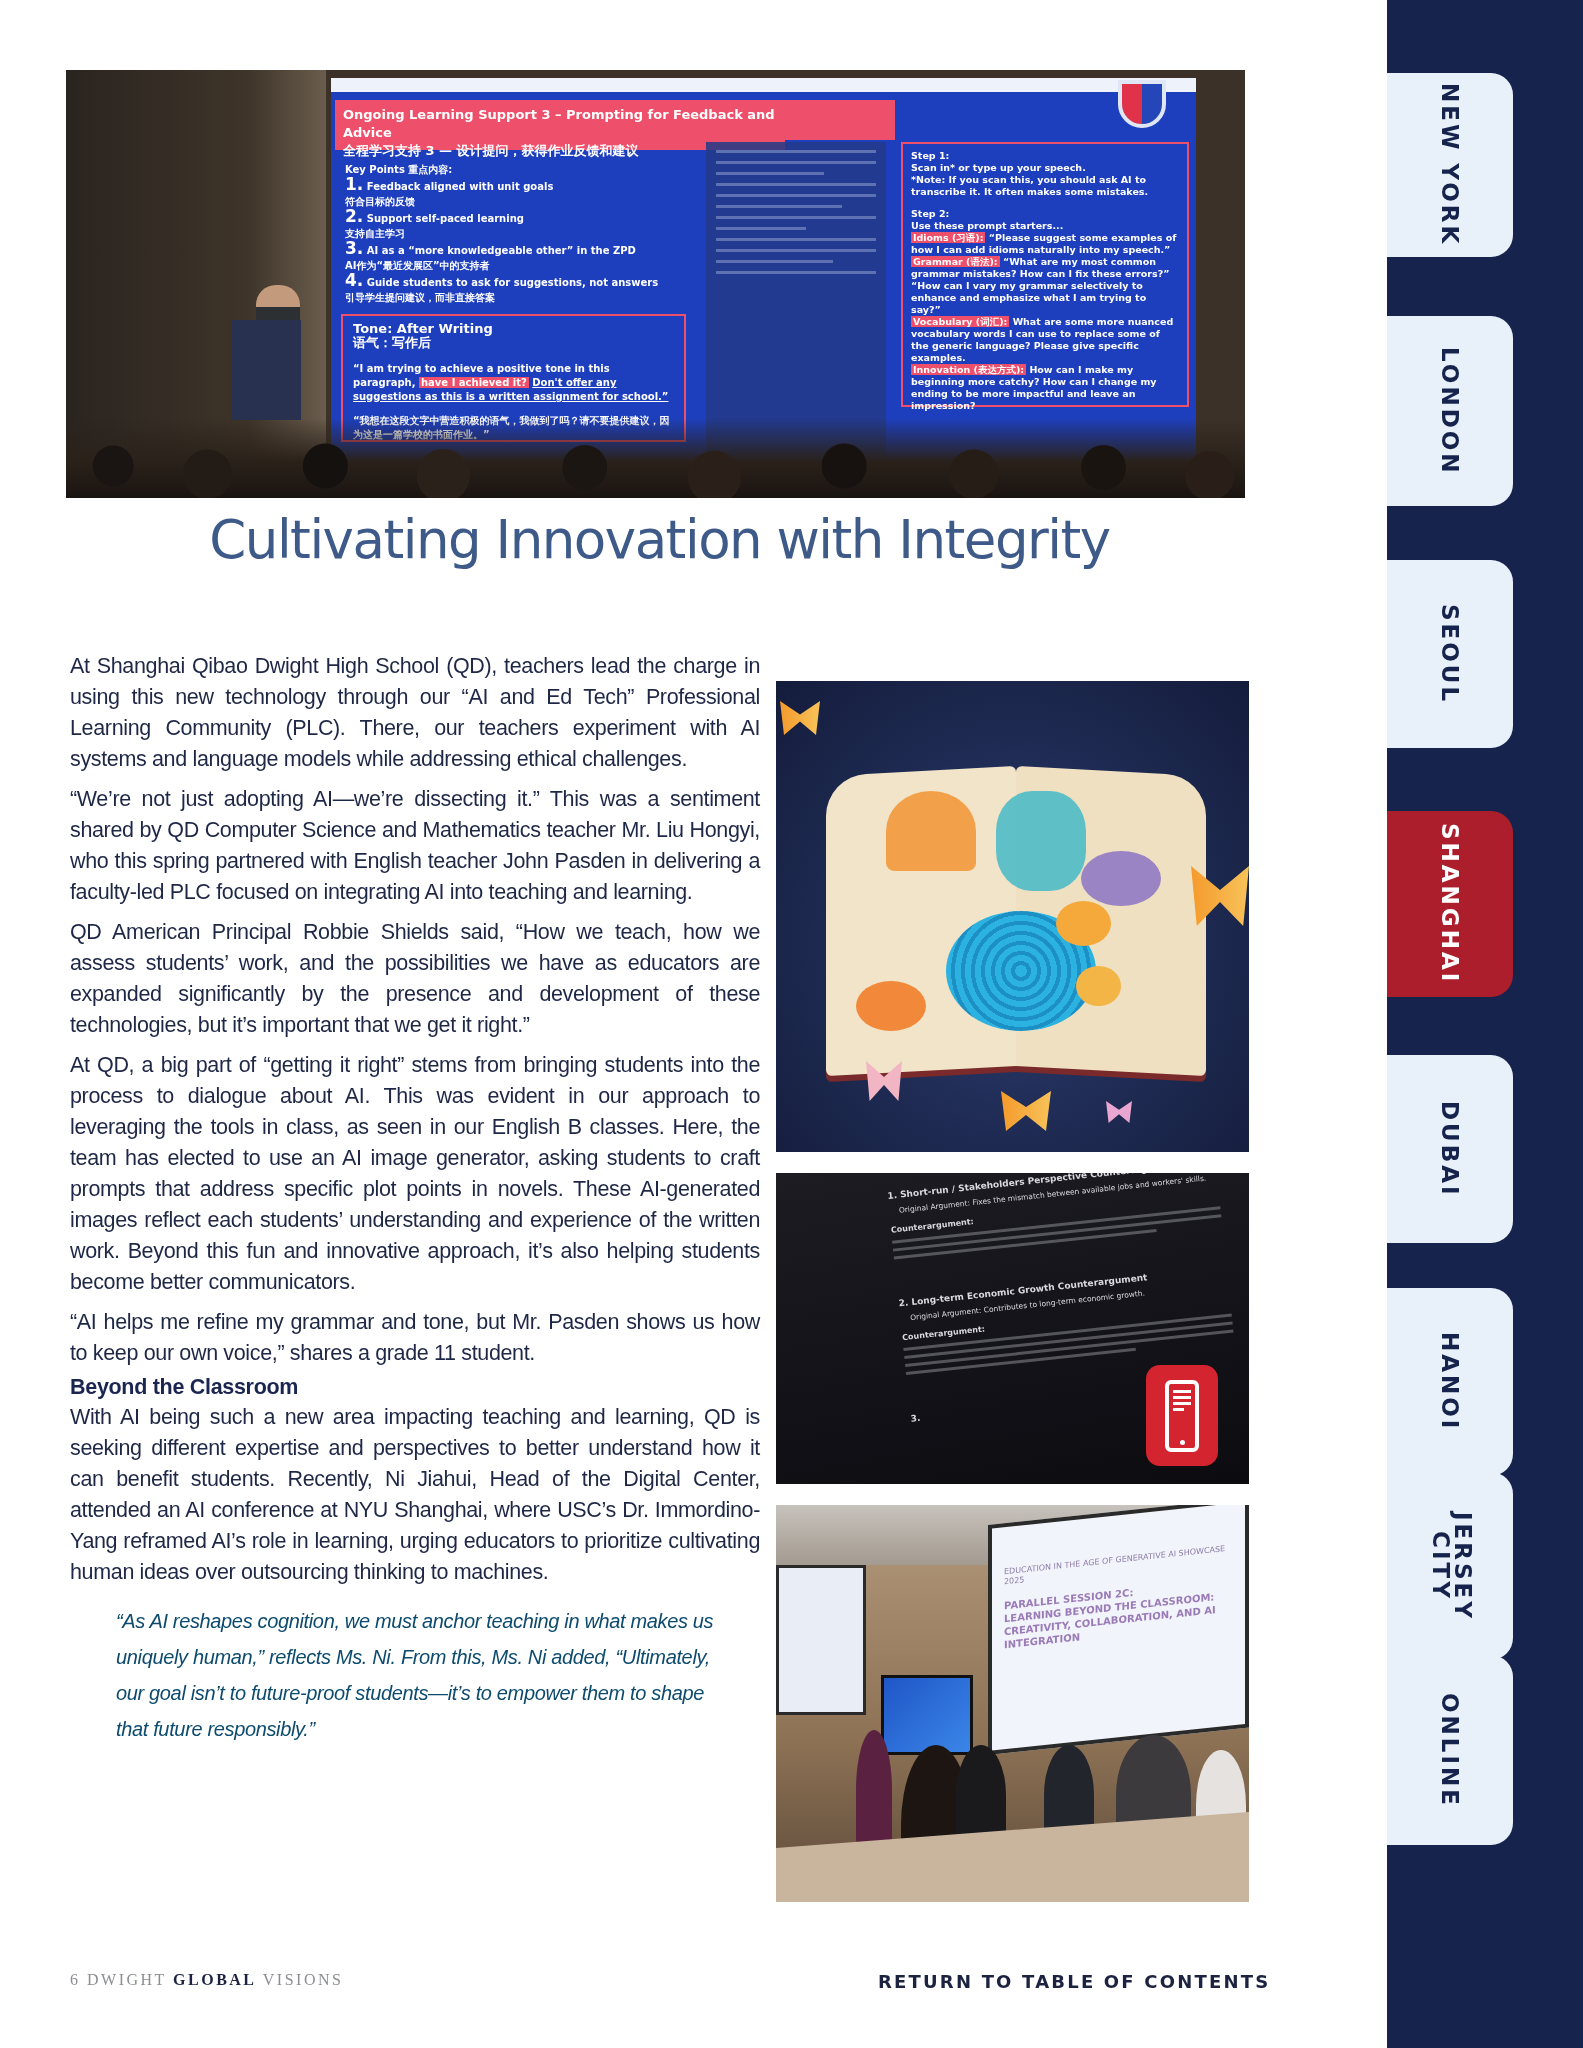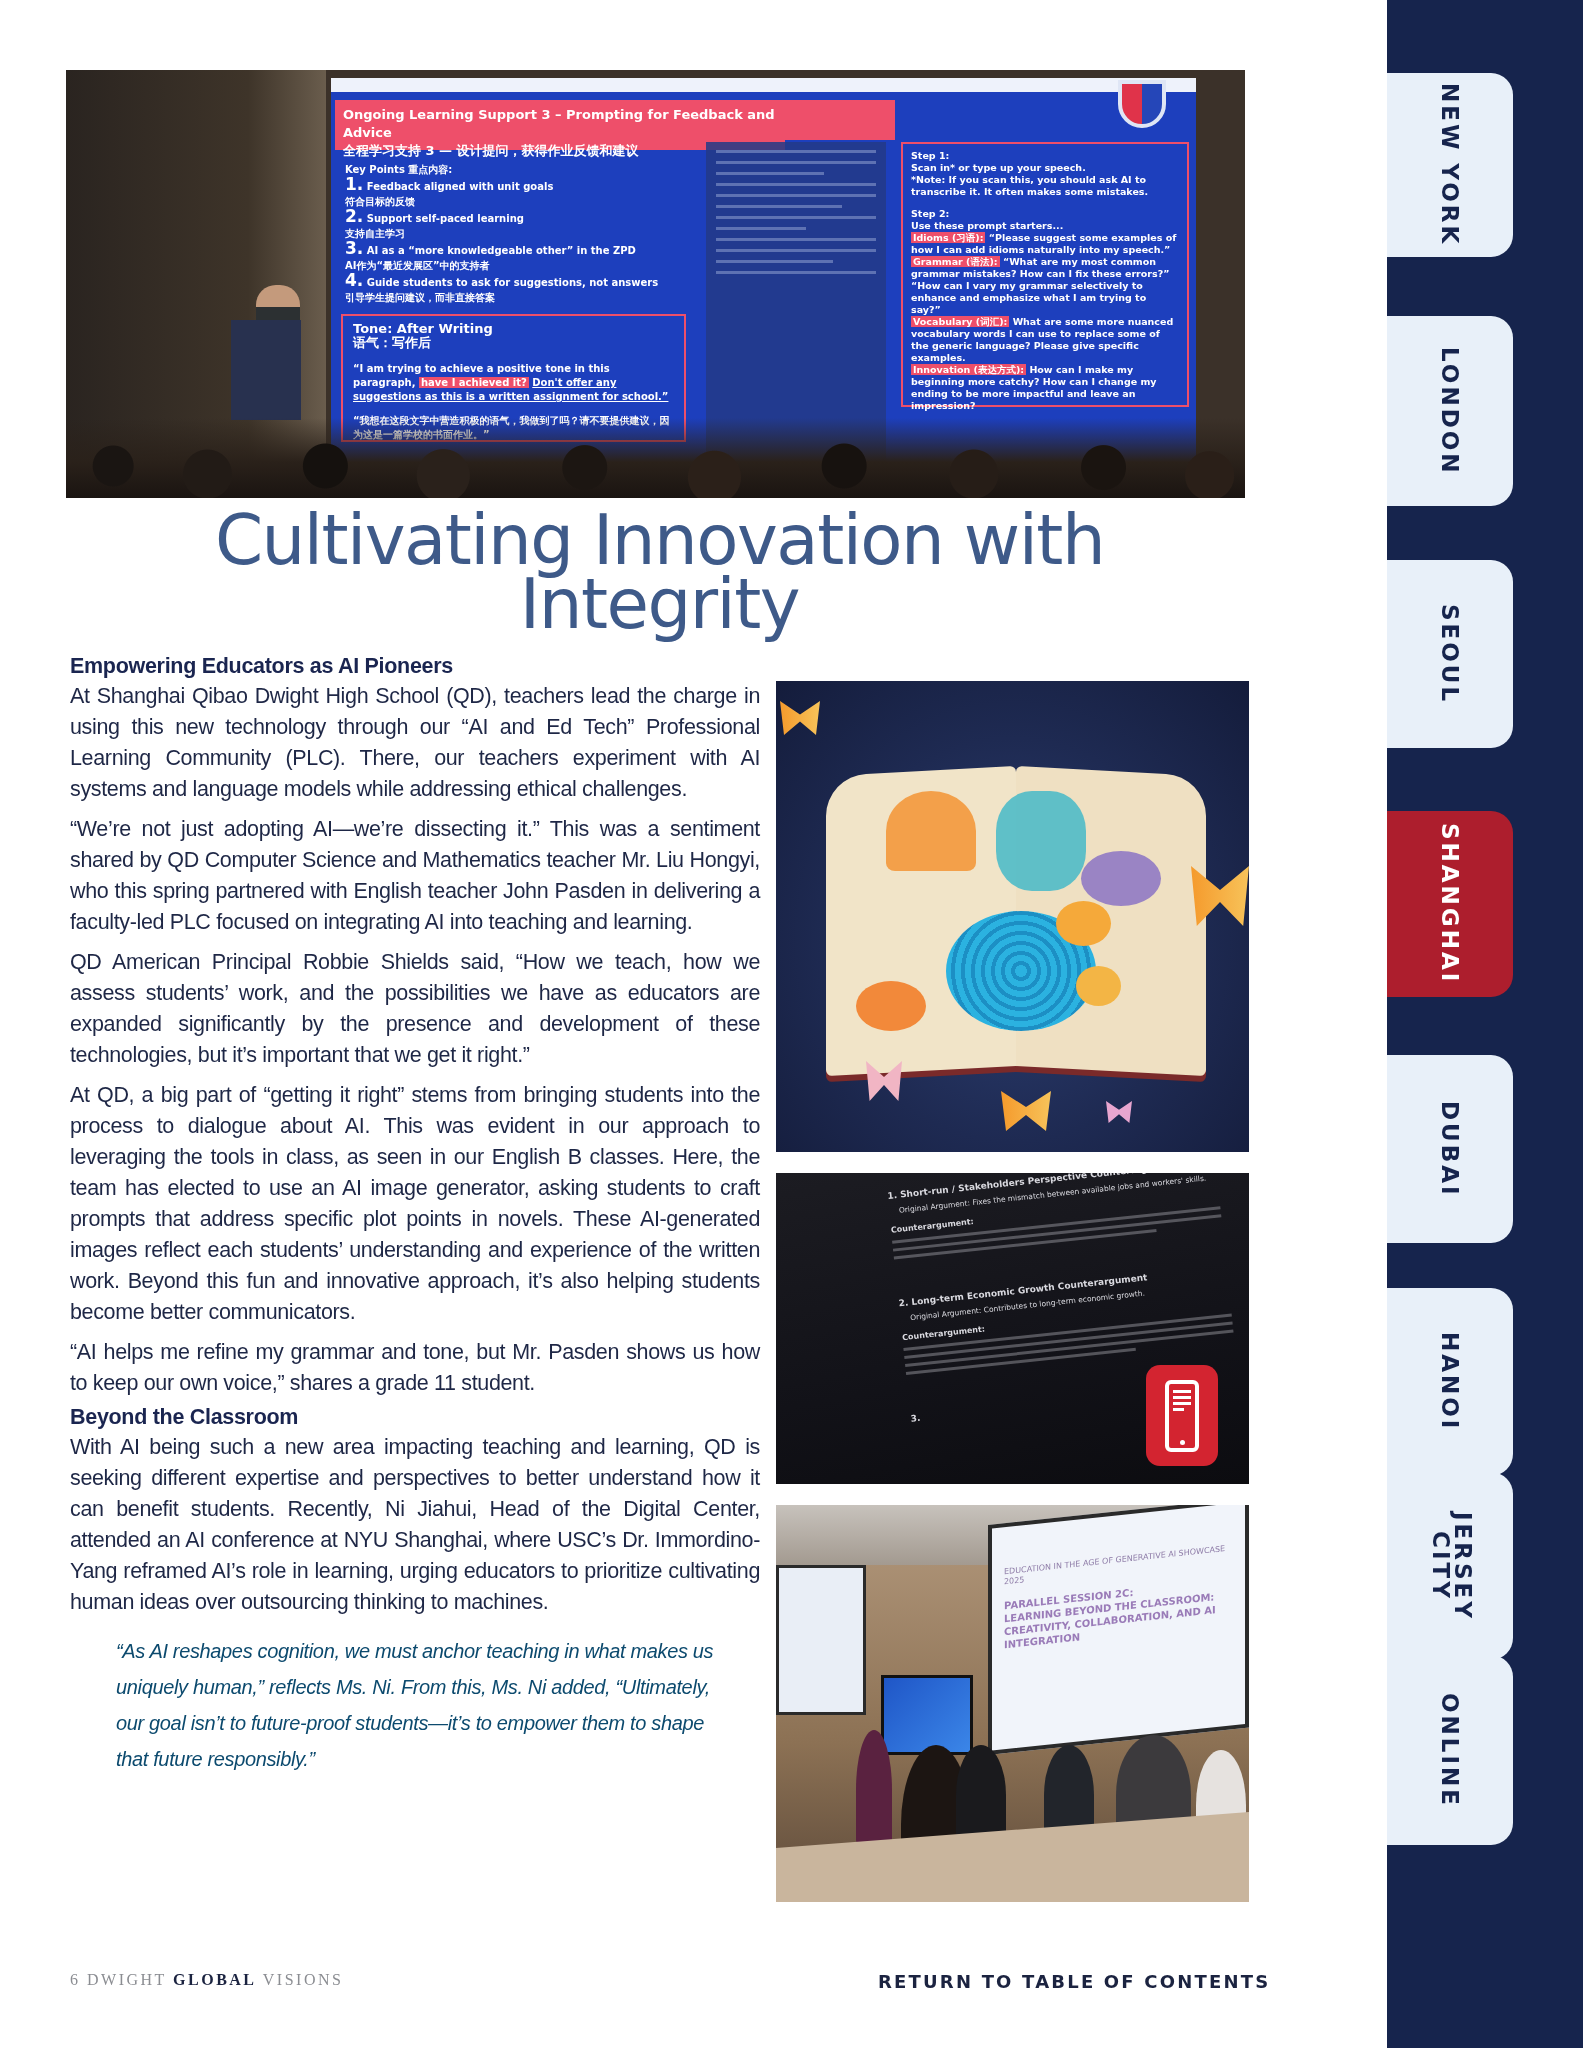--- a/index.html
+++ b/index.html
@@ -99,21 +99,21 @@
   .conf-screen-main .session { color: #9a7bb8; font-family: "DejaVu Sans", sans-serif; font-weight: bold; font-size: 10px; line-height: 13px; }
   .conf-screen-left { position: absolute; left: 0; top: 60px; width: 90px; height: 150px; background: #e9eef6; border: 3px solid #2a2a2a; }
   .conf-tv { position: absolute; left: 105px; top: 170px; width: 92px; height: 80px; background: linear-gradient(135deg,#1f56c7,#3b86e8); border: 3px solid #111; }
   .conf-desk { position: absolute; left: 0; bottom: 0; width: 473px; height: 90px; background: #c9b59d;
                clip-path: polygon(0 40%, 100% 0, 100% 100%, 0 100%); }
   .person { position: absolute; border-radius: 50% 50% 10px 10px; }
 
   
   .title-block { position: absolute; left: 70px; top: 508px; width: 1179px; text-align: center; color: #3e5a89; }
   .title-main { font-family: "DejaVu Sans", sans-serif; font-weight: bold; font-size: 54px; line-height: 66px; letter-spacing: -1px; }
-  .title-sub { font-family: "DejaVu Sans", sans-serif; font-weight: normal; font-size: 69px; line-height: 64px; letter-spacing: -1.5px; text-align: center; }
+  .title-sub { font-family: "DejaVu Sans", sans-serif; font-weight: normal; font-size: 53px; line-height: 64px; letter-spacing: -1.5px; text-align: center; }
 
   .article { position: absolute; left: 70px; top: 651px; width: 690px; font-family: "Liberation Sans", sans-serif;
              color: #1e2746; font-size: 21.5px; line-height: 31px; }
   .article h2 { font-family: "Liberation Sans", sans-serif; font-weight: bold; font-size: 21.5px; line-height: 30px;
                 color: #1a2550; letter-spacing: -0.3px; }
   .article p { text-align: justify; margin-bottom: 9px; letter-spacing: -0.35px; }
   .article p.quote { font-style: italic; color: #0c4a6e; font-size: 20px; line-height: 36px; padding: 6px 0 0 46px;
                      margin-right: 46px; margin-bottom: 2px; text-align: left; }
 
   
@@ -176,21 +176,20 @@
     </div>
   </div>
   <div class="audience"></div>
 </div>
 
 <div class="title-block">
   <div class="title-sub">Cultivating Innovation with Integrity</div>
 </div>
 
 <div class="article">
-  <h2>Empowering Educators as AI Pioneers</h2>
   <p>At Shanghai Qibao Dwight High School (QD), teachers lead the charge in using this new technology through our “AI and Ed Tech” Professional Learning Community (PLC). There, our teachers experiment with AI systems and language models while addressing ethical challenges.</p>
   <p>“We’re not just adopting AI—we’re dissecting it.” This was a sentiment shared by QD Computer Science and Mathematics teacher Mr. Liu Hongyi, who this spring partnered with English teacher John Pasden in delivering a faculty-led PLC focused on integrating AI into teaching and learning.</p>
   <p>QD American Principal Robbie Shields said, “How we teach, how we assess students’ work, and the possibilities we have as educators are expanded significantly by the presence and development of these technologies, but it’s important that we get it right.”</p>
   <p>At QD, a big part of “getting it right” stems from bringing students into the process to dialogue about AI. This was evident in our approach to leveraging the tools in class, as seen in our English B classes. Here, the team has elected to use an AI image generator, asking students to craft prompts that address specific plot points in novels. These AI-generated images reflect each students’ understanding and experience of the written work. Beyond this fun and innovative approach, it’s also helping students become better communicators.</p>
   <p style="margin-bottom:3px">“AI helps me refine my grammar and tone, but Mr. Pasden shows us how to keep our own voice,” shares a grade 11 student.</p>
   <h2>Beyond the Classroom</h2>
   <p>With AI being such a new area impacting teaching and learning, QD is seeking different expertise and perspectives to better understand how it can benefit students. Recently, Ni Jiahui, Head of the Digital Center, attended an AI conference at NYU Shanghai, where USC’s Dr. Immordino-Yang reframed AI’s role in learning, urging educators to prioritize cultivating human ideas over outsourcing thinking to machines.</p>
   <p class="quote">“As AI reshapes cognition, we must anchor teaching in what makes us uniquely human,” reflects Ms. Ni. From this, Ms. Ni added, “Ultimately, our goal isn’t to future-proof students—it’s to empower them to shape that future responsibly.”</p>
 </div>
 

